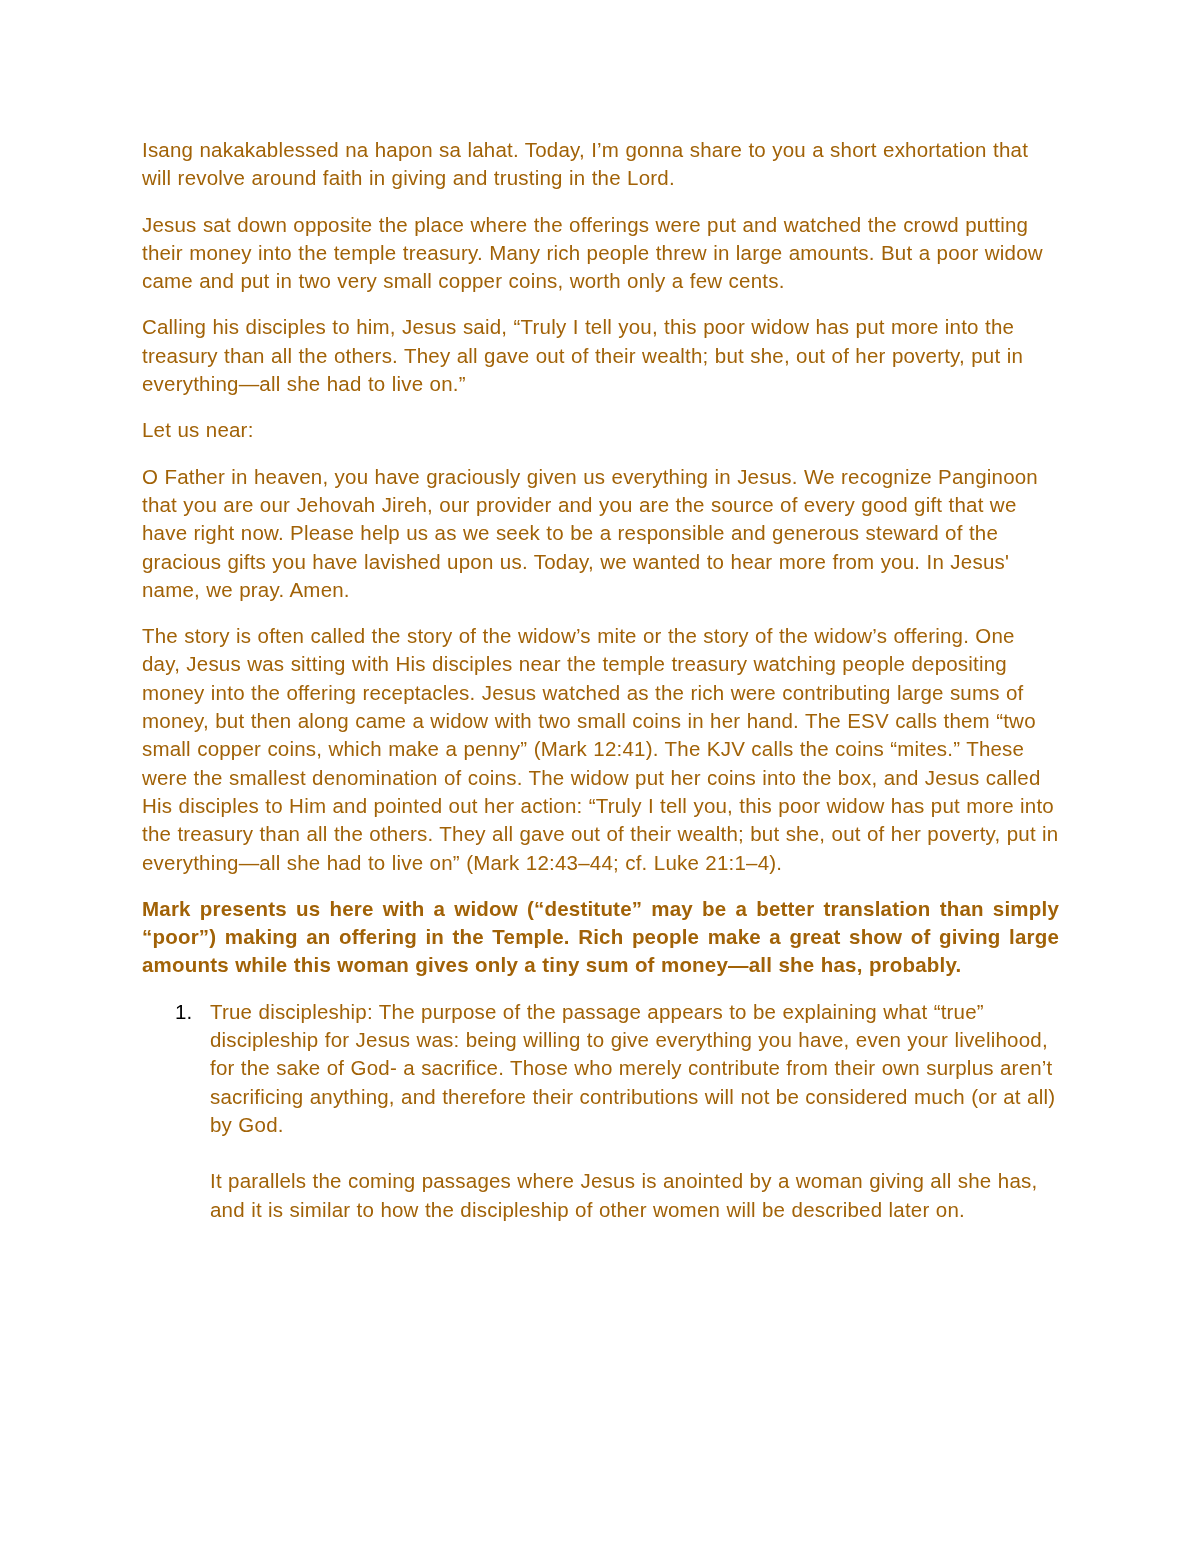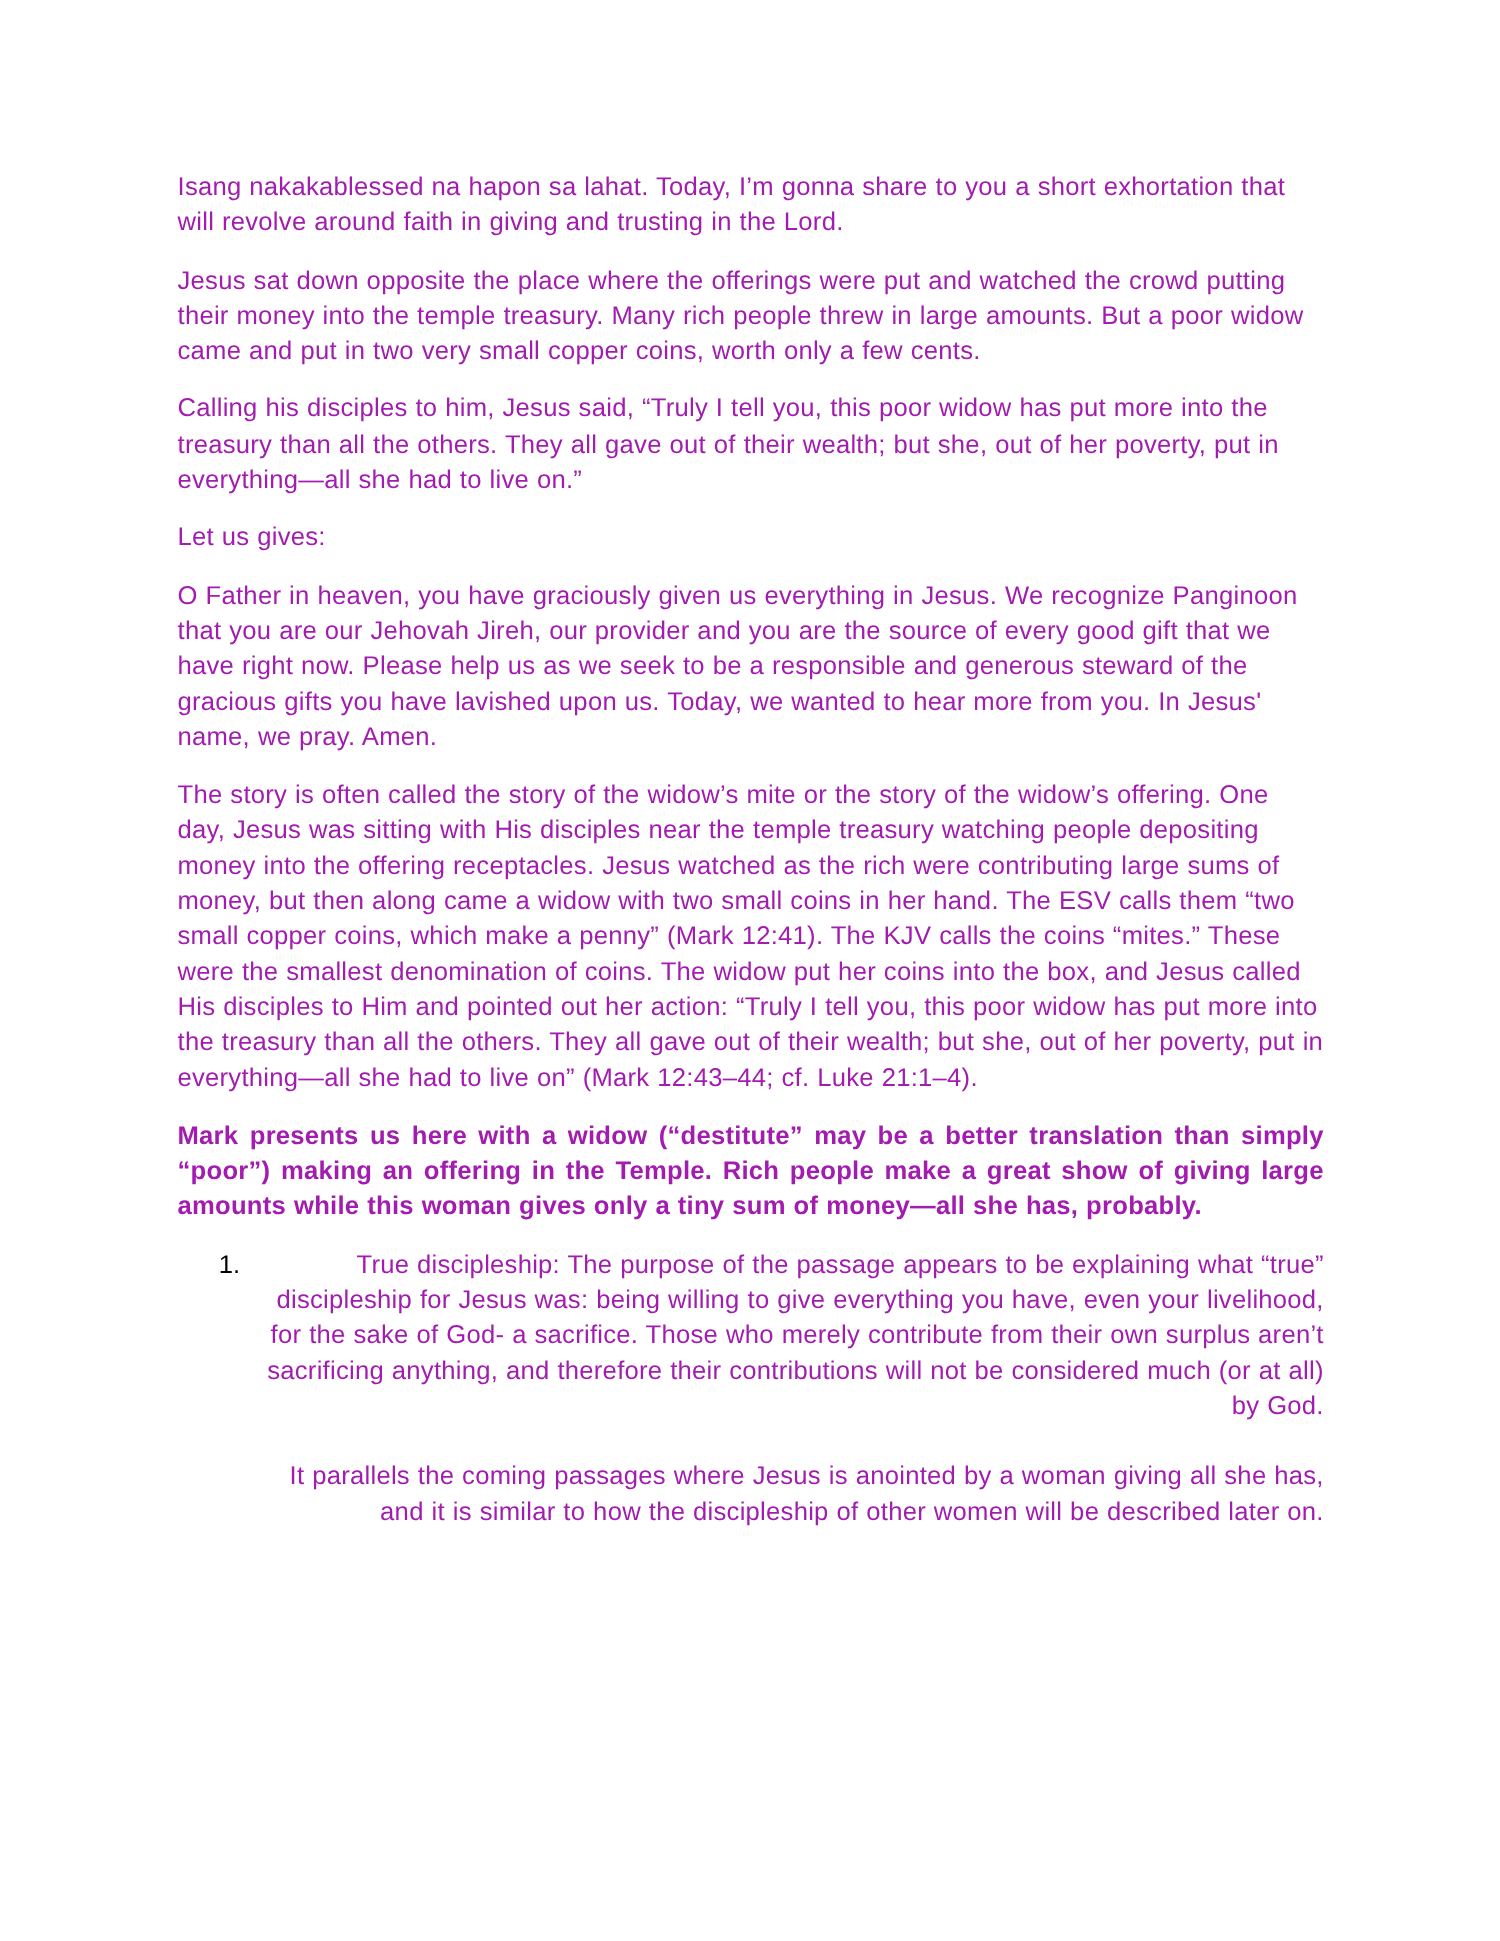--- a/index.html
+++ b/index.html
@@ -25,35 +25,34 @@
     left: 142px;
     top: 136px;
     width: 917px;
   }
   p.para {
     margin: 0 0 18px 0;
     font-size: 20.5px;
     line-height: 28.3px;
     letter-spacing: 0.01em;
     word-spacing: 0.02em;
-    color: #a21caf;
+    color: #a16207;
   }
   p.para.italic {
   }
   p.para.justify {
     text-align: justify;
     text-justify: inter-word;
     font-weight: bold;
   }
   ol.numbered {
     margin: 0;
     padding: 0 0 0 0;
     list-style: none;
     counter-reset: item;
-    text-align: right;
   }
   ol.numbered > li {
     position: relative;
     padding-left: 68px;
     margin-bottom: 0;
     counter-increment: item;
   }
   ol.numbered > li::before {
     content: counter(item) ".";
     position: absolute;
@@ -76,21 +75,21 @@
 <div class="page">
   <div class="doc-body">
 
     <p class="para">Isang nakakablessed na hapon sa lahat. Today, I’m gonna share to you a short exhortation that will revolve around faith in giving and trusting in the Lord.</p>
 
 
     <p class="para italic">Jesus sat down opposite the place where the offerings were put and watched the crowd putting their money into the temple treasury. Many rich people threw in large amounts. But a poor widow came and put in two very small copper coins, worth only a few cents.</p>
 
     <p class="para italic">Calling his disciples to him, Jesus said, “Truly I tell you, this poor widow has put more into the treasury than all the others. They all gave out of their wealth; but she, out of her poverty, put in everything—all she had to live on.”</p>
 
-    <p class="para">Let us gives:</p>
+    <p class="para">Let us near:</p>
 
     <p class="para">O Father in heaven, you have graciously given us everything in Jesus. We recognize Panginoon that you are our Jehovah Jireh, our provider and you are the source of every good gift that we have right now. Please help us as we seek to be a responsible and generous steward of the gracious gifts you have lavished upon us. Today, we wanted to hear more from you. In Jesus' name, we pray. Amen.</p>
 
     <p class="para">The story is often called the story of the widow’s mite or the story of the widow’s offering. One day, Jesus was sitting with His disciples near the temple treasury watching people depositing money into the offering receptacles. Jesus watched as the rich were contributing large sums of money, but then along came a widow with two small coins in her hand. The ESV calls them “two small copper coins, which make a penny” (Mark 12:41). The KJV calls the coins “mites.” These were the smallest denomination of coins. The widow put her coins into the box, and Jesus called His disciples to Him and pointed out her action: “Truly I tell you, this poor widow has put more into the treasury than all the others. They all gave out of their wealth; but she, out of her poverty, put in everything—all she had to live on” (Mark 12:43–44; cf. Luke 21:1–4).</p>
 
     <p class="para justify">Mark presents us here with a widow (“destitute” may be a better translation than simply “poor”) making an offering in the Temple. Rich people make a great show of giving large amounts while this woman gives only a tiny sum of money—all she has, probably.</p>
 
 
     <ol class="numbered">
       <li>

